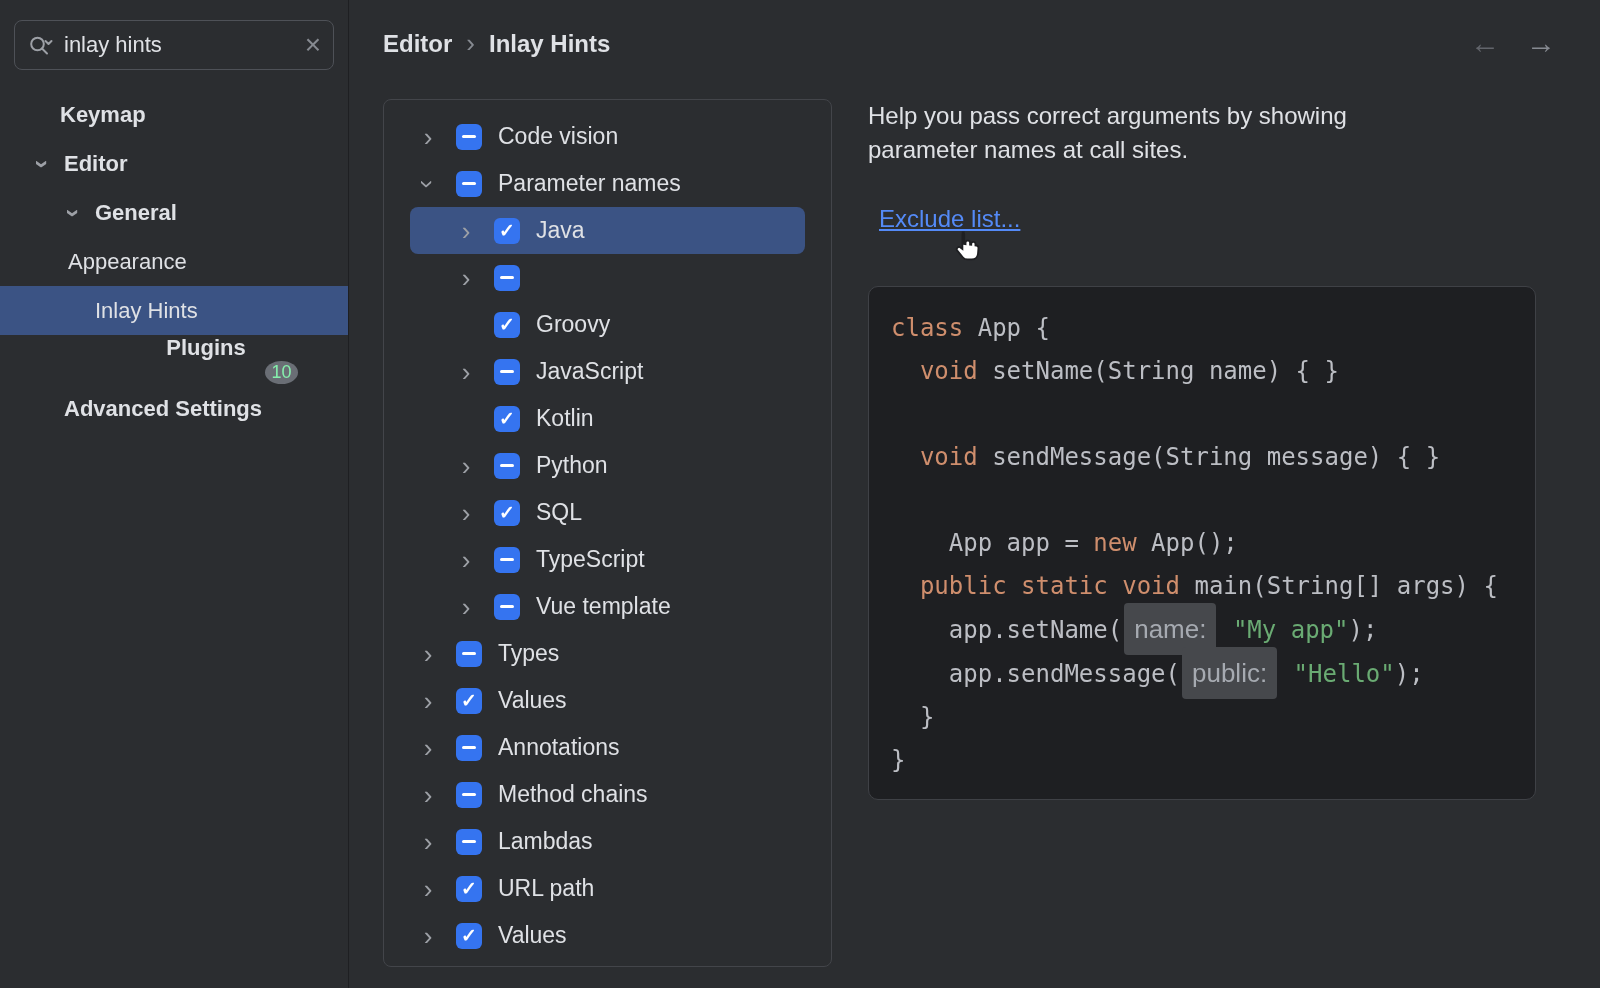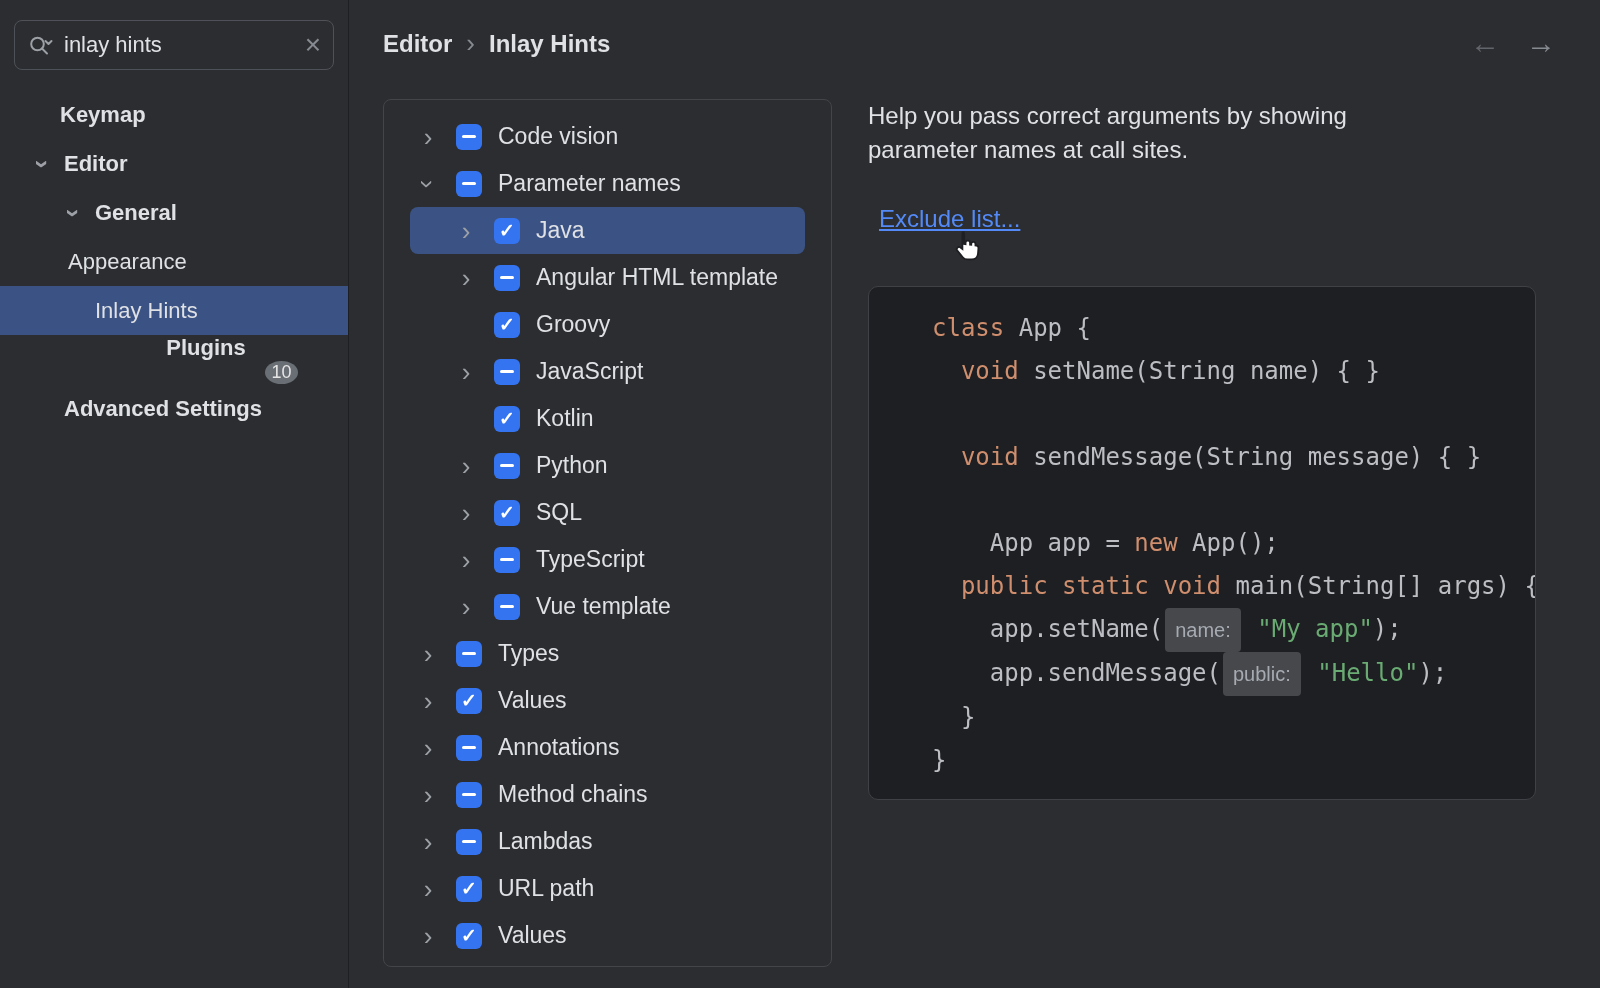--- a/index.html
+++ b/index.html
@@ -31,21 +31,21 @@
   .search-text { font-size:22px; color:var(--text); flex:1; }
   .clear-icon { font-size:28px; color:#868a91; line-height:1; cursor:pointer; }
   .side-items { position:absolute; top:90px; left:0; right:0; }
   .side-row {
     height:49px; display:flex; align-items:center; font-size:22px; cursor:pointer;
   }
   .side-row.bold { font-weight:bold; }
   .side-row.selected { background:var(--selection); }
   .badge {
     margin-left:auto; margin-right:50px; width:33px; height:33px; border-radius:50%;
-    background:var(--badge-bg); color:#e5e5e5; font-size:18px; font-weight:normal;
+    background:var(--badge-bg); color:#86efac; font-size:18px; font-weight:normal;
     display:flex; align-items:center; justify-content:center;
   }
 
   
   .chevron {
     width:26px; text-align:center; font-size:26px; color:var(--muted);
     display:inline-flex; align-items:center; justify-content:center;
     margin-right:8px; flex:none; line-height:1; cursor:pointer;
   }
   .chevron.expanded { transform:rotate(90deg); }
@@ -89,28 +89,28 @@
   }
   .cursor-icon { position:absolute; left:80px; top:130px; }
 
   .code-preview {
     position:absolute; top:187px; left:0; width:668px; height:514px;
     background:var(--code-bg); border:1px solid #3f4146; border-radius:10px;
     padding:20px 0 0 22px; overflow:hidden;
   }
   .code-line {
     font-family:"DejaVu Sans Mono", monospace; font-size:24px; line-height:43px;
-    white-space:pre; color:var(--code-text);margin-left:41px;
+    white-space:pre; color:var(--code-text);
   }
   .tok-p  { color:var(--code-text); }
   .tok-kw { color:var(--kw); }
   .tok-str{ color:var(--str); }
   .tok-hint {
     background:var(--hint-bg); color:var(--hint-text);
-    font-family:"Liberation Sans", sans-serif; font-size:20px;
+    font-family:"Liberation Sans", sans-serif; font-size:26px;
     border-radius:4px; padding:11px 10px; margin:0 2px;
   }
 </style>
 </head>
 <body>
 
 <aside class="sidebar">
   <div class="searchbox">
     <span style="display:flex;">
       <svg width="27" height="27" viewBox="0 0 27 27">
@@ -180,21 +180,20 @@
       <span class="cb">
         <span class="tick">✓</span>
       </span>
       <span class="tree-label">Java</span>
     </div>
     <div class="tree-row" style="padding-left: 43px;">
       <span class="chevron">›</span>
       <span class="cb">
         <span class="bar"></span>
       </span>
-      <span class="tree-label">Angular HTML template</span>
     </div>
     <div class="tree-row" style="padding-left: 43px;">
       <span class="chevron hidden">›</span>
       <span class="cb">
         <span class="tick">✓</span>
       </span>
       <span class="tree-label">Groovy</span>
     </div>
     <div class="tree-row" style="padding-left: 43px;">
       <span class="chevron">›</span>

